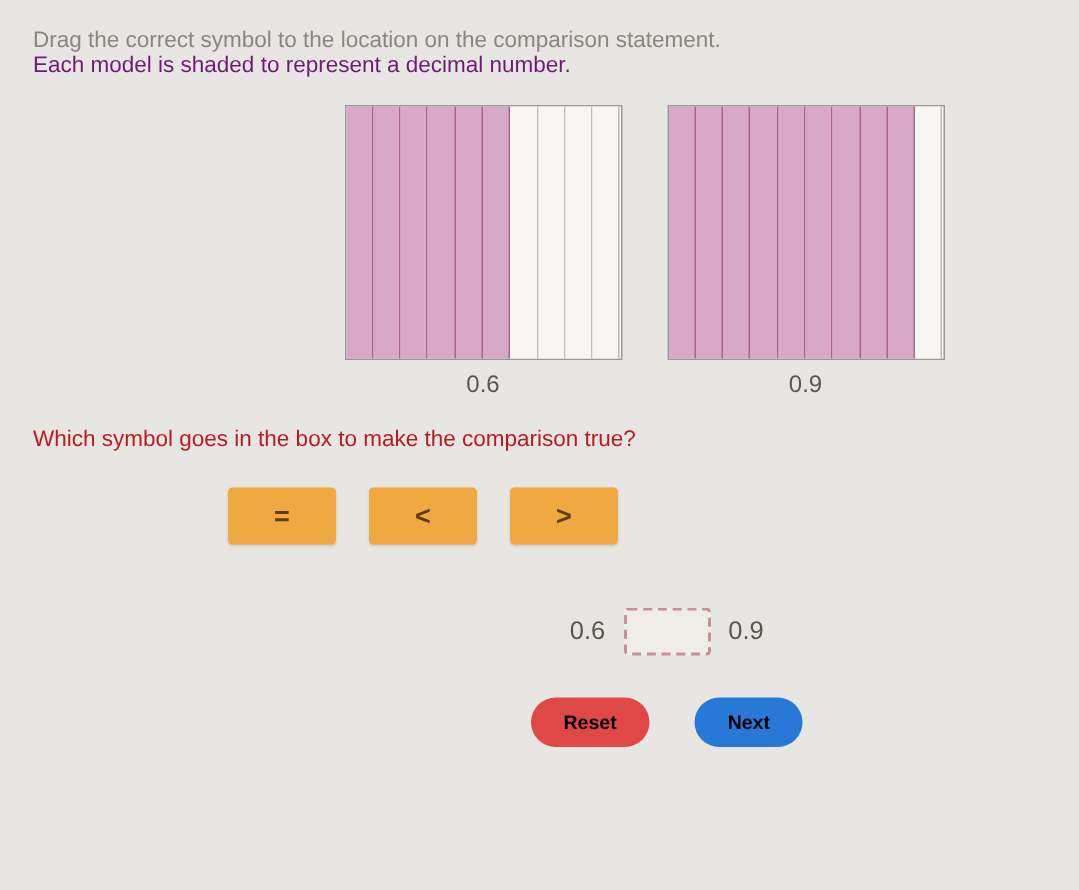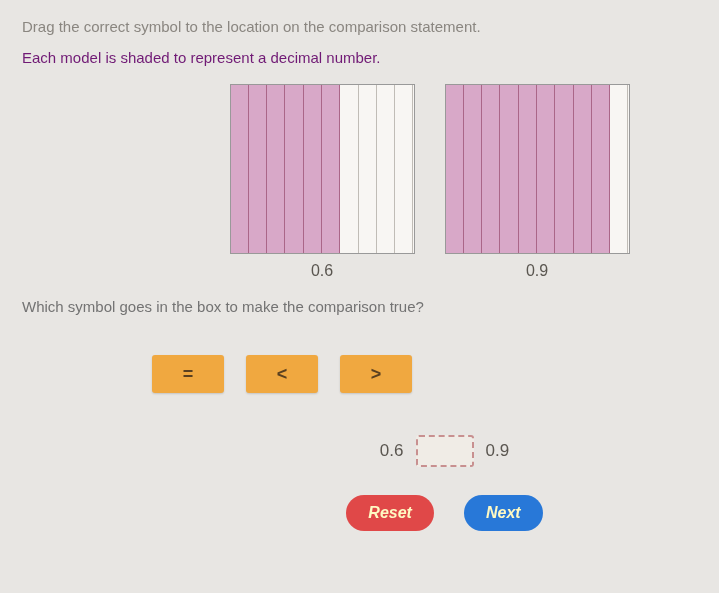--- a/index.html
+++ b/index.html
@@ -8,21 +8,20 @@
       height: 593px;
       background: #e8e6e3;
       font-family: Arial, sans-serif;
       padding: 18px 22px;
       position: relative;
       overflow: hidden;
     }
     .instruction-1 {
       color: #8a8680;
       font-size: 15px;
-      margin-bottom: 14px;
     }
     .instruction-2 {
       color: #701a75;
       font-size: 15px;
       margin-bottom: 18px;
     }
     .models-row {
       display: flex;
       justify-content: center;
       gap: 30px;
@@ -52,23 +51,23 @@
     .strip.empty {
       background: #f8f6f3;
       border-right: 1px solid #c0bcb6;
     }
     .model-label {
       margin-top: 8px;
       color: #5a5650;
       font-size: 16px;
     }
     .question {
-      color: #737373;
+      color: #b91c1c;
       font-size: 15px;
-      margin-bottom: 40px;
+      margin-bottom: 24px;
     }
     .symbols-row {
       display: flex;
       gap: 22px;
       margin-left: 130px;
       margin-bottom: 42px;
     }
     .symbol-tile {
       width: 72px;
       height: 38px;
@@ -105,25 +104,24 @@
     .buttons-row {
       display: flex;
       justify-content: center;
       gap: 30px;
       padding-left: 170px;
     }
     .btn {
       padding: 9px 22px;
       border: none;
       border-radius: 18px;
-      color: #fef9c3;
-      font-size: 16px;
+      color: #000000;
+      font-size: 13px;
       font-weight: bold;
       cursor: pointer;
-      font-style: italic;
     }
     .btn-reset { background: #e04848; }
     .btn-next { background: #2878d8; }
   </style>
 </head>
 <body>
 
 <div class="instruction-1">Drag the correct symbol to the location on the comparison statement.</div>
 <div class="instruction-2">Each model is shaded to represent a decimal number.</div>
 

